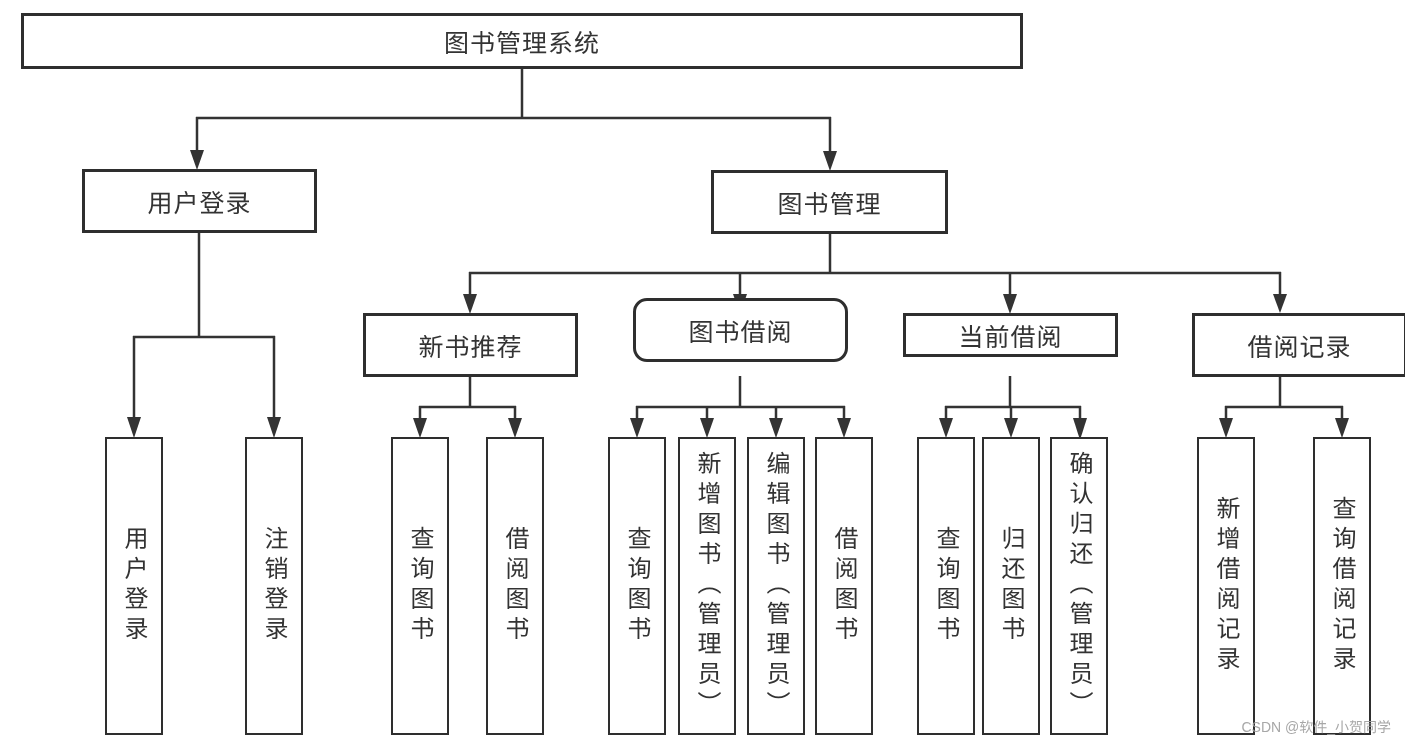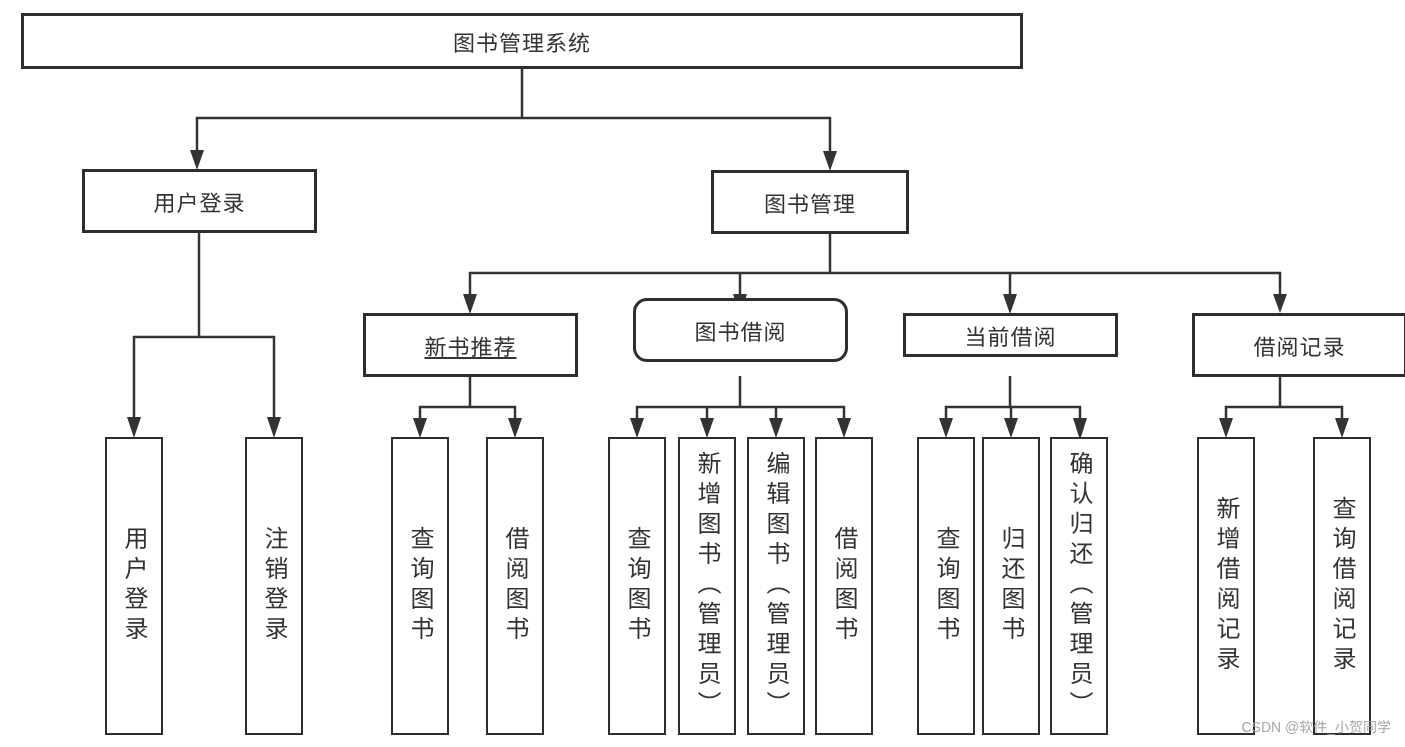--- a/index.html
+++ b/index.html
@@ -35,41 +35,41 @@
     box-sizing: border-box;
     background: #ffffff;
     border: 3px solid #2e2e2e;
     display: flex;
     align-items: center;
     justify-content: center;
     z-index: 2;
     color: #333333;
   }
   .box.h span {
-    font-size: 22px;
+    font-size: 25px;
     letter-spacing: 1px;
     color: #333333;
     white-space: nowrap;
   }
   .box.v {
     border-width: 2.5px;
   }
   .box.v span {
     writing-mode: vertical-rl;
     text-orientation: mixed;
     font-size: 24px;
     letter-spacing: 6px;
     color: #333333;
     line-height: 1;
   }
   
   .n-root      { left: 21px;   top: 13px;  width: 1002px; height: 56px; }
   .n-userlogin { left: 82px;   top: 169px; width: 235px;  height: 64px; }
-  .n-bookmgmt  { left: 711px;  top: 170px; width: 198px;  height: 64px; }
-  .n-sec0 { left: 363px;  top: 313px; width: 215px; height: 64px; text-decoration: underline; }
+  .n-bookmgmt  { left: 711px;  top: 170px; width: 237px;  height: 64px; }
+  .n-sec0 { left: 363px;  top: 313px; width: 215px; height: 64px; }
   .n-sec1 { left: 633px;  top: 298px; width: 215px; height: 64px; border-radius: 14px; }
   .n-sec2 { left: 903px;  top: 313px; width: 215px; height: 44px; }
   .n-sec3 { left: 1173px; top: 313px; width: 215px; height: 64px; margin-left: 19px; }
   .leaf { top: 437px; width: 58px; height: 298px; }
   .l-0  { left: 105px; }
   .l-1  { left: 245px; }
   .l-2  { left: 391px; }
   .l-3  { left: 486px; }
   .l-4  { left: 608px; }
   .l-5  { left: 678px; }

